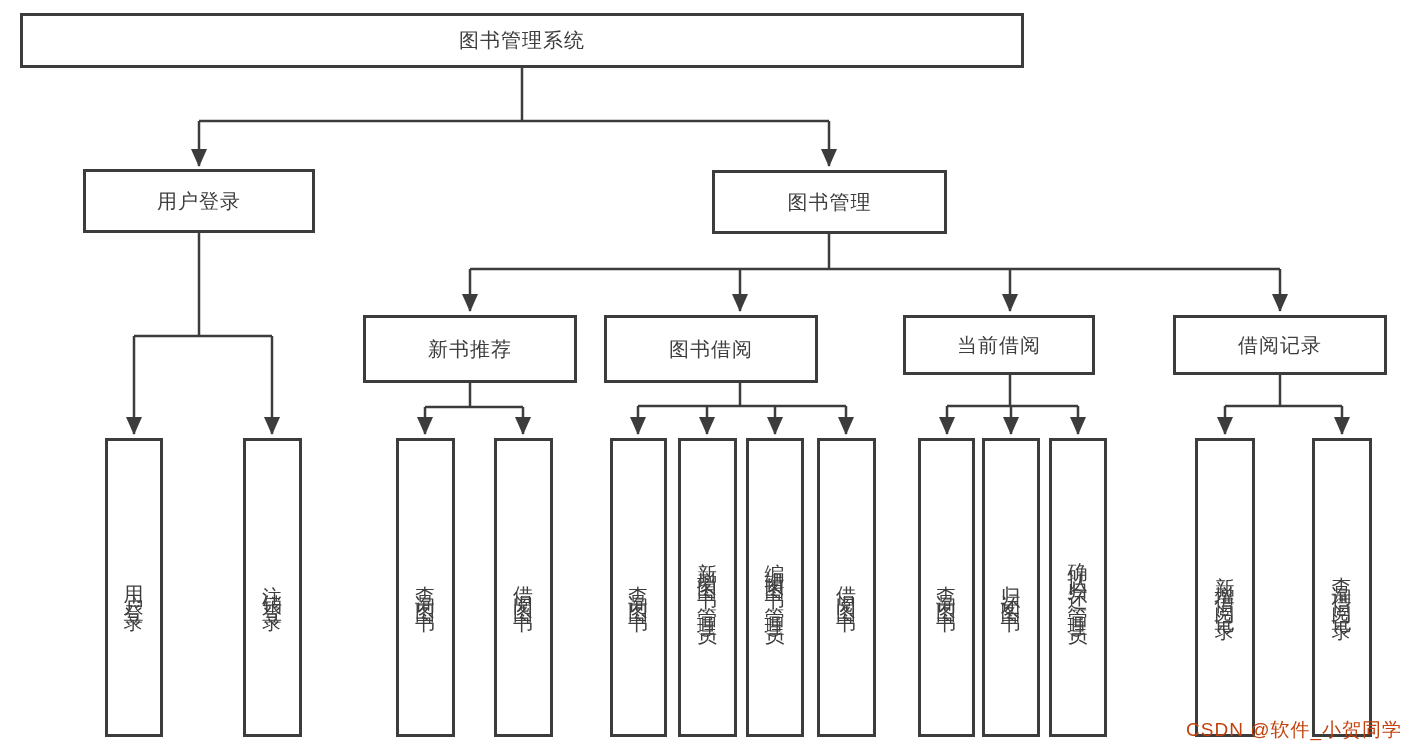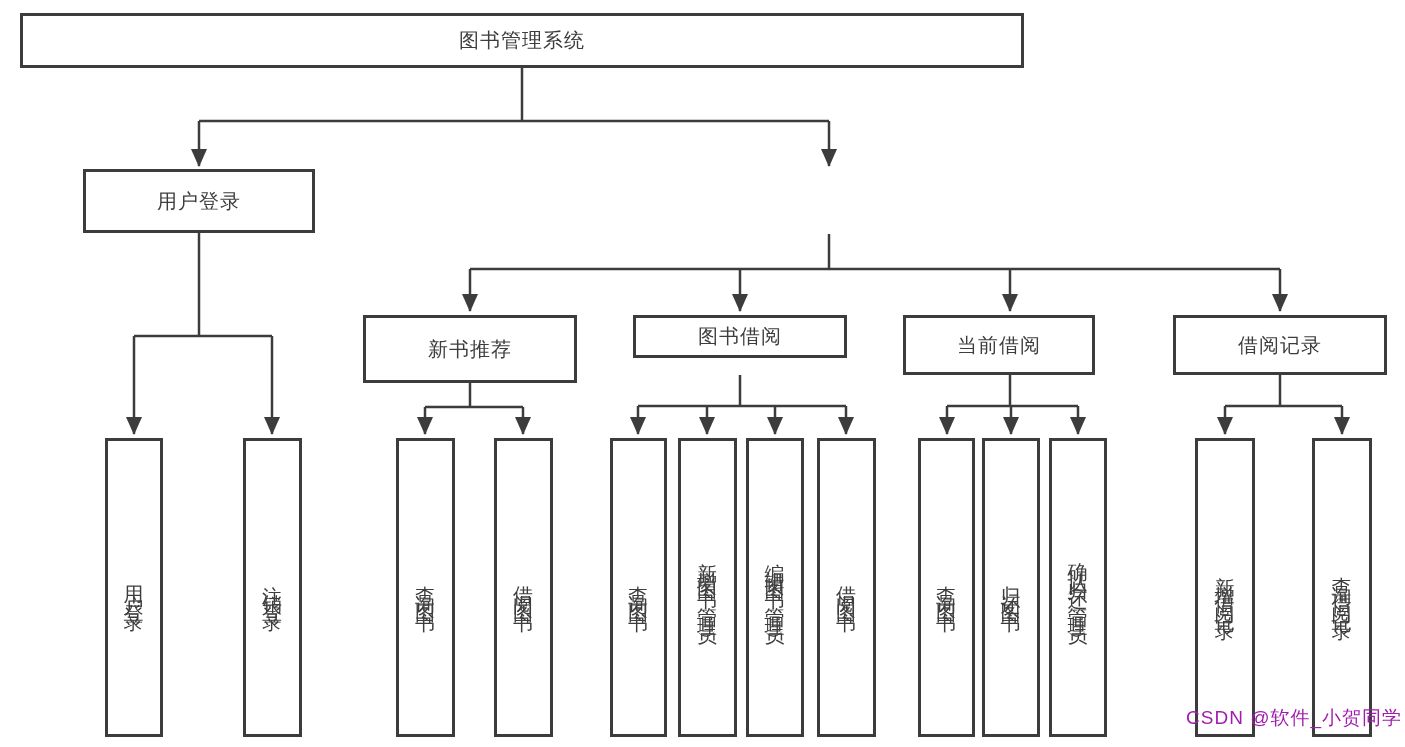--- a/index.html
+++ b/index.html
@@ -29,25 +29,25 @@
   }
   .vbox{
     writing-mode:vertical-rl;
     font-size:20px;
     letter-spacing:9px;
     line-height:1;
   }
   .watermark{
     position:absolute;
     right:3px;
-    bottom:16px;
+    bottom:4px;
     z-index:3;
     font-size:19px;
     letter-spacing:1px;
-    color:#a21caf;
+    color:#c2410c;
     white-space:nowrap;
   }
 </style>
 </head>
 <body>
 
 <div class="stage">
 
   <svg class="connectors" width="1405" height="747" viewBox="0 0 1405 747">
     <defs>
@@ -95,23 +95,24 @@
       <path d="M1280,375 V406"></path>
       <path d="M1225,406 H1342"></path>
       <path d="M1225,406 V434" marker-end="url(#ah)"></path>
       <path d="M1342,406 V434" marker-end="url(#ah)"></path>
     </g>
   </svg>
 
   <div class="node hbox" style="left:20px;top:13px;width:1004px;height:55px">图书管理系统</div>
 
   <div class="node hbox" style="left:83px;top:169px;width:232px;height:64px">用户登录</div>
+  <div class="node hbox" style="left:712px;top:170px;width:235px;height:64px">图书管理</div>
 
   <div class="node hbox" style="left:363px;top:315px;width:214px;height:68px">新书推荐</div>
-  <div class="node hbox" style="left:633px;top:315px;width:214px;height:43px">图书借阅</div>
+  <div class="node hbox" style="left:604px;top:315px;width:214px;height:68px">图书借阅</div>
   <div class="node hbox" style="left:903px;top:315px;width:192px;height:60px">当前借阅</div>
   <div class="node hbox" style="left:1173px;top:315px;width:214px;height:60px">借阅记录</div>
 
   <div class="node vbox" style="left:105px;top:438px;width:58px;height:299px">用户登录</div>
   <div class="node vbox" style="left:243px;top:438px;width:59px;height:299px">注销登录</div>
 
   <div class="node vbox" style="left:396px;top:438px;width:59px;height:299px">查询图书</div>
   <div class="node vbox" style="left:494px;top:438px;width:59px;height:299px">借阅图书</div>
 
   <div class="node vbox" style="left:610px;top:438px;width:57px;height:299px">查询图书</div>

